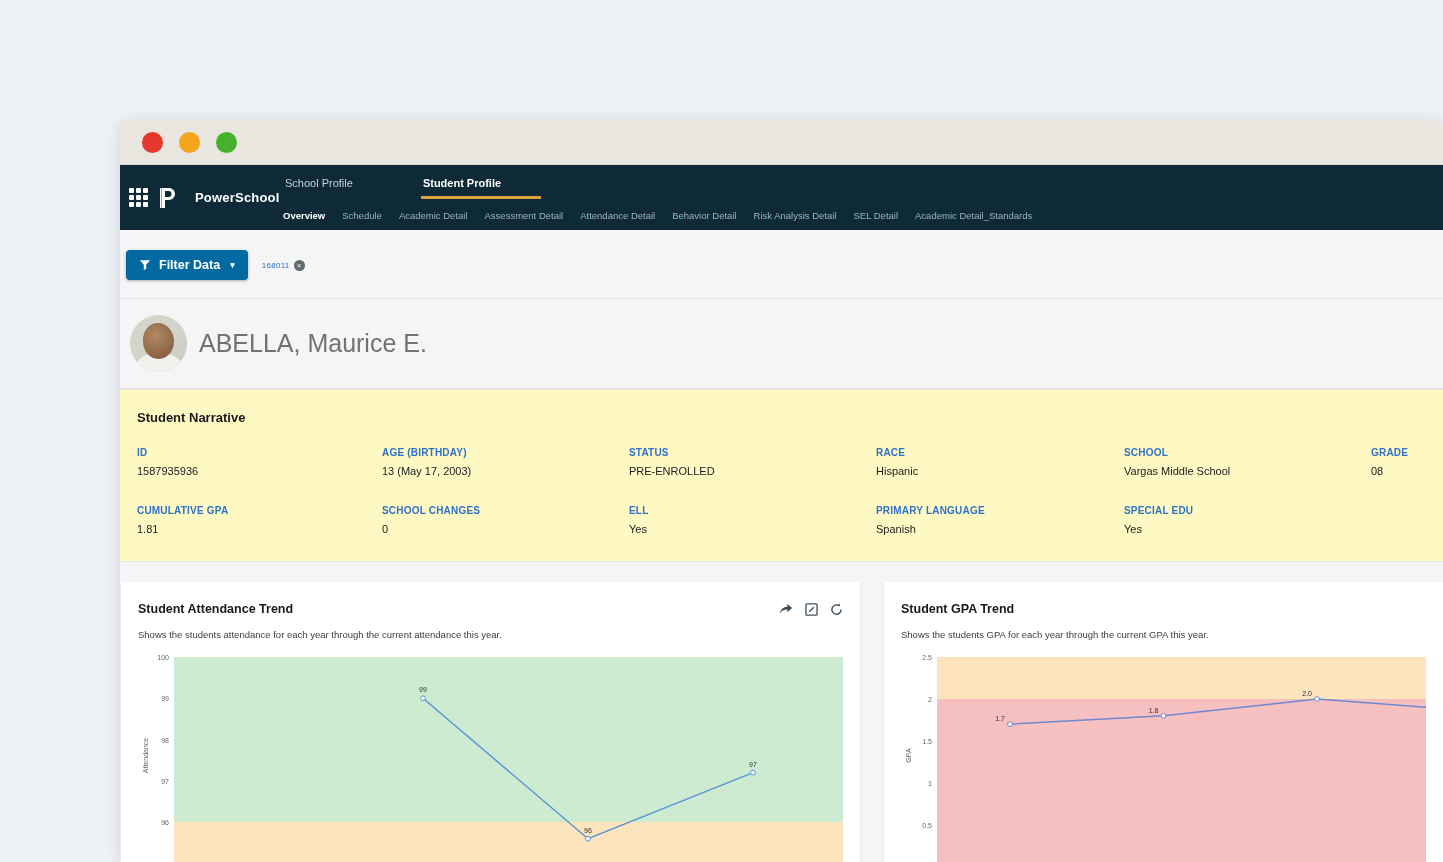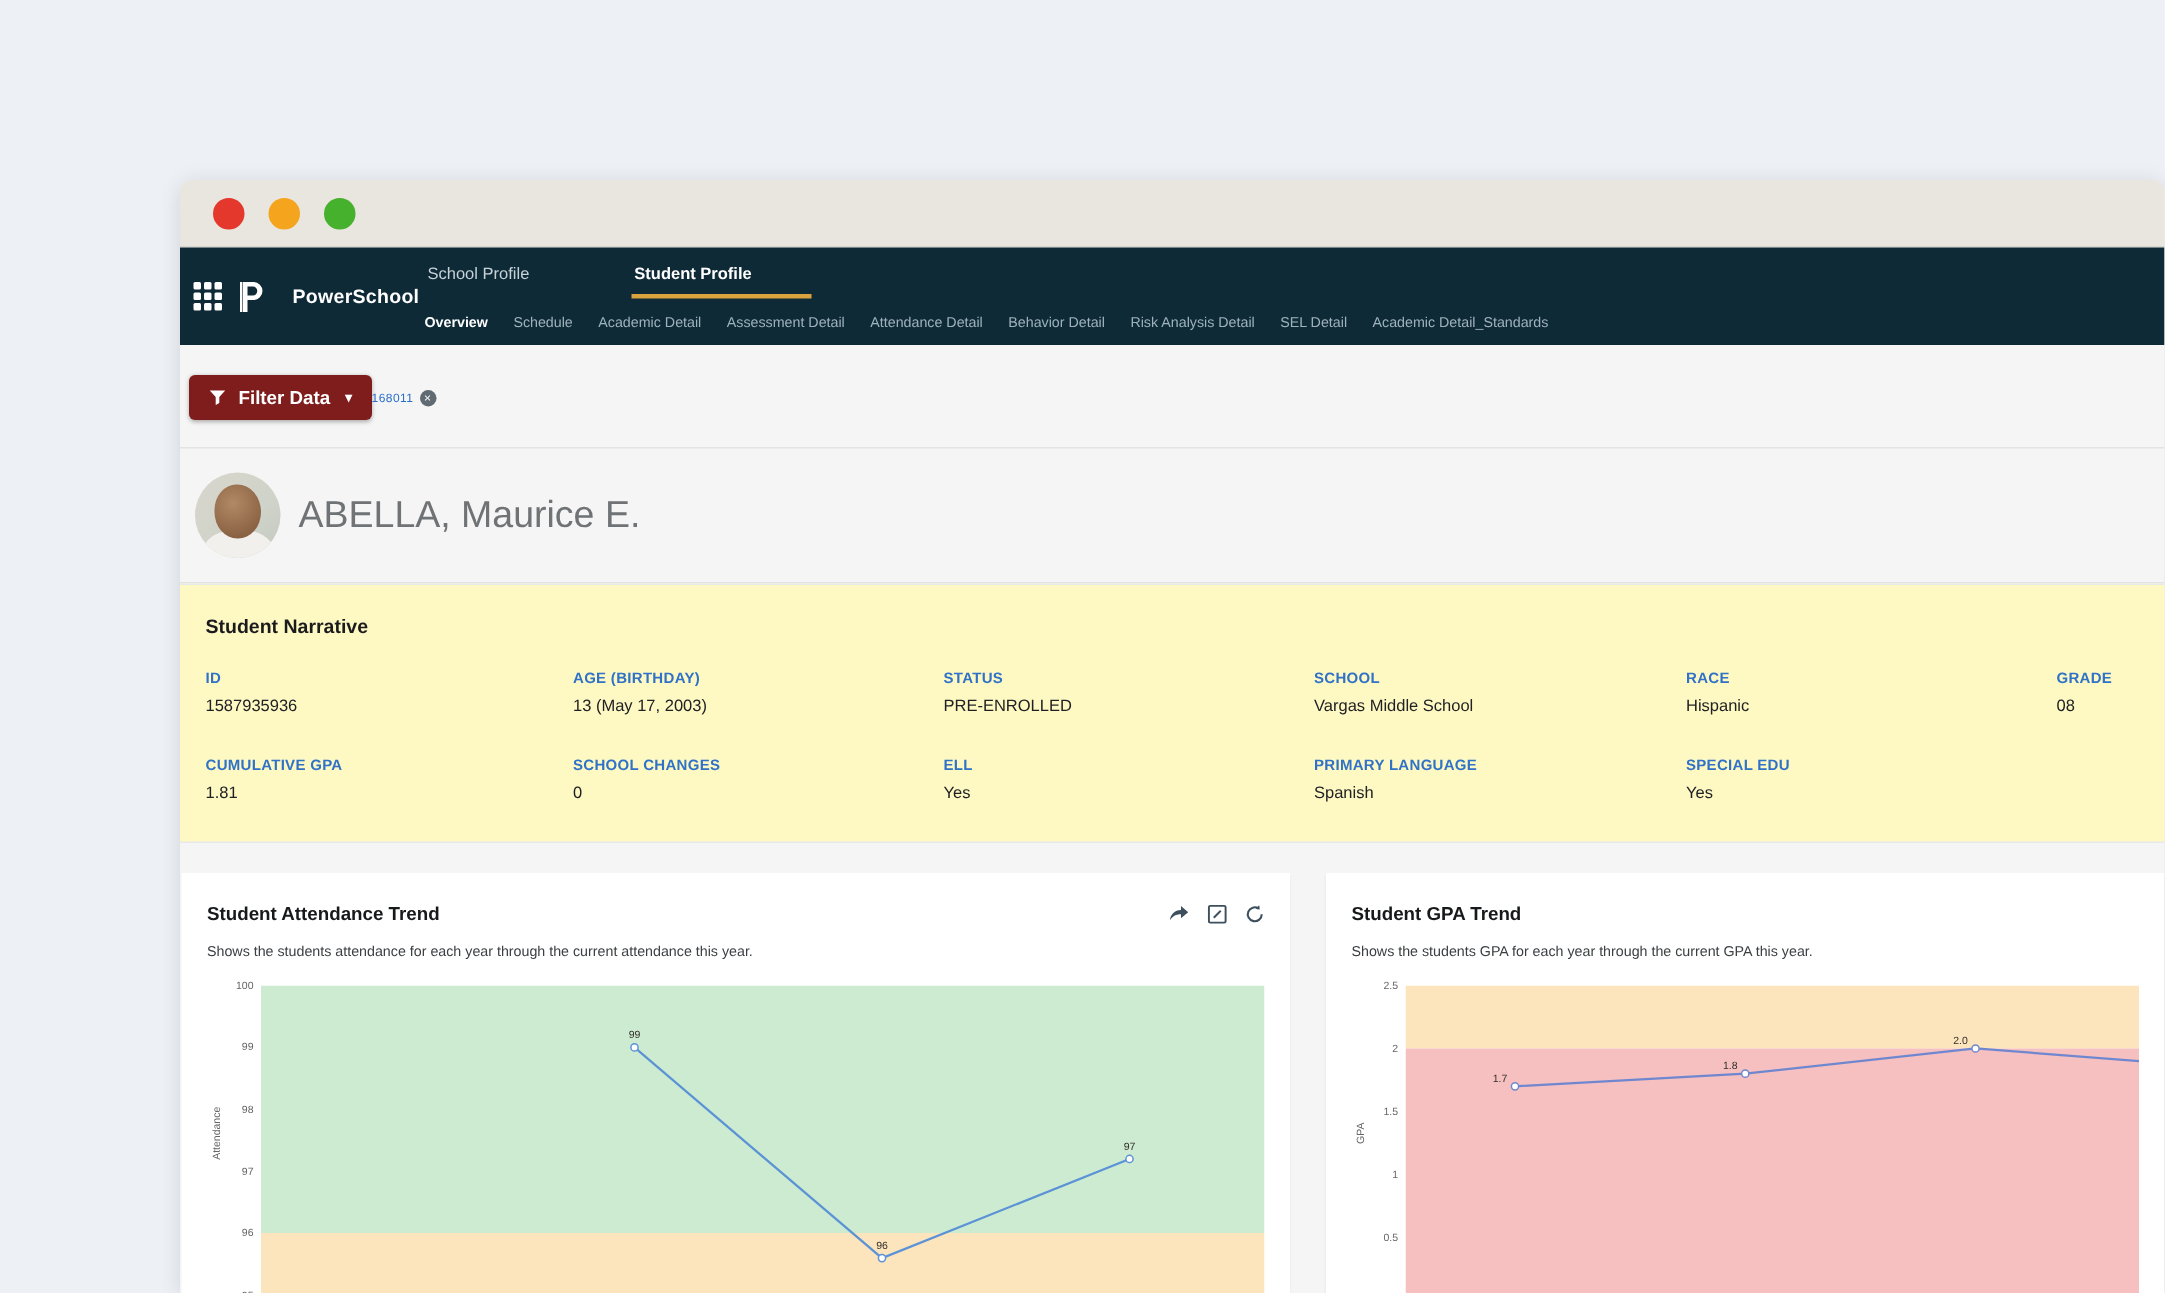--- a/index.html
+++ b/index.html
@@ -32,26 +32,26 @@
   .tab.active { color:#fff; font-weight:bold;margin-left:48px; }
   .tab.active::after { content:""; position:absolute; left:0; top:21px; width:120px; height:3px;
     background:#d9a23c; }
   .subtabs-row { display:flex; gap:17px; height:28px; align-items:center; }
   .subtab { font-size:9.5px; color:#9fb2bc; cursor:pointer; white-space:nowrap; }
   .subtab.active { color:#fff; font-weight:bold; }
 
   
   .content { background:#f4f5f4; }
   .filter-row { padding:20px 0 18px 3px; display:flex; align-items:center; }
-  .filter-btn { margin-left:3px; height:30px; background:#7f1d1d; border:none; border-radius:4px;
+  .filter-btn { margin-left:3px; height:30px; background:#0369a1; border:none; border-radius:4px;
     color:#fff; font-family:"Liberation Sans",sans-serif; font-size:12.5px; font-weight:bold;
     display:flex; align-items:center; gap:8px; padding:0 13px; cursor:pointer;
     box-shadow:0 1px 3px rgba(0,0,0,.3); }
   .filter-caret { font-size:9px; margin-left:2px; }
-  .filter-chip { display:flex; align-items:center; gap:4px; }
+  .filter-chip { margin-left:14px; display:flex; align-items:center; gap:4px; }
   .chip-label { font-size:8px; color:#2a6fc9; letter-spacing:.3px; }
   .chip-x { width:11px; height:11px; border-radius:50%; background:#5f6a72; color:#fff;
     font-size:8px; line-height:11px; text-align:center; cursor:pointer; }
 
   .divider { height:1px; background:#e1e3e5; }
 
   .student-header { display:flex; align-items:center; gap:12px; padding:16px 0 16px 10px; }
   .avatar { width:57px; height:57px; border-radius:50%; overflow:hidden; position:relative;
     background:linear-gradient(135deg,#d9d6cc 0%, #cfd3c9 60%, #c4c9bf 100%); flex:none; }
   .avatar .head { position:absolute; left:13px; top:8px; width:31px; height:36px;
@@ -175,26 +175,26 @@
         </div>
         <div class="field">
           <div class="fld-label">AGE (BIRTHDAY)</div>
           <div class="fld-value">13 (May 17, 2003)</div>
         </div>
         <div class="field">
           <div class="fld-label">STATUS</div>
           <div class="fld-value">PRE-ENROLLED</div>
         </div>
         <div class="field">
+          <div class="fld-label">RACE</div>
+          <div class="fld-value">Hispanic</div>
+        </div>
+        <div class="field">
           <div class="fld-label">SCHOOL</div>
           <div class="fld-value">Vargas Middle School</div>
-        </div>
-        <div class="field">
-          <div class="fld-label">RACE</div>
-          <div class="fld-value">Hispanic</div>
         </div>
         <div class="field">
           <div class="fld-label">GRADE</div>
           <div class="fld-value">08</div>
         </div>
         <div class="field">
           <div class="fld-label">CUMULATIVE GPA</div>
           <div class="fld-value">1.81</div>
         </div>
         <div class="field">

